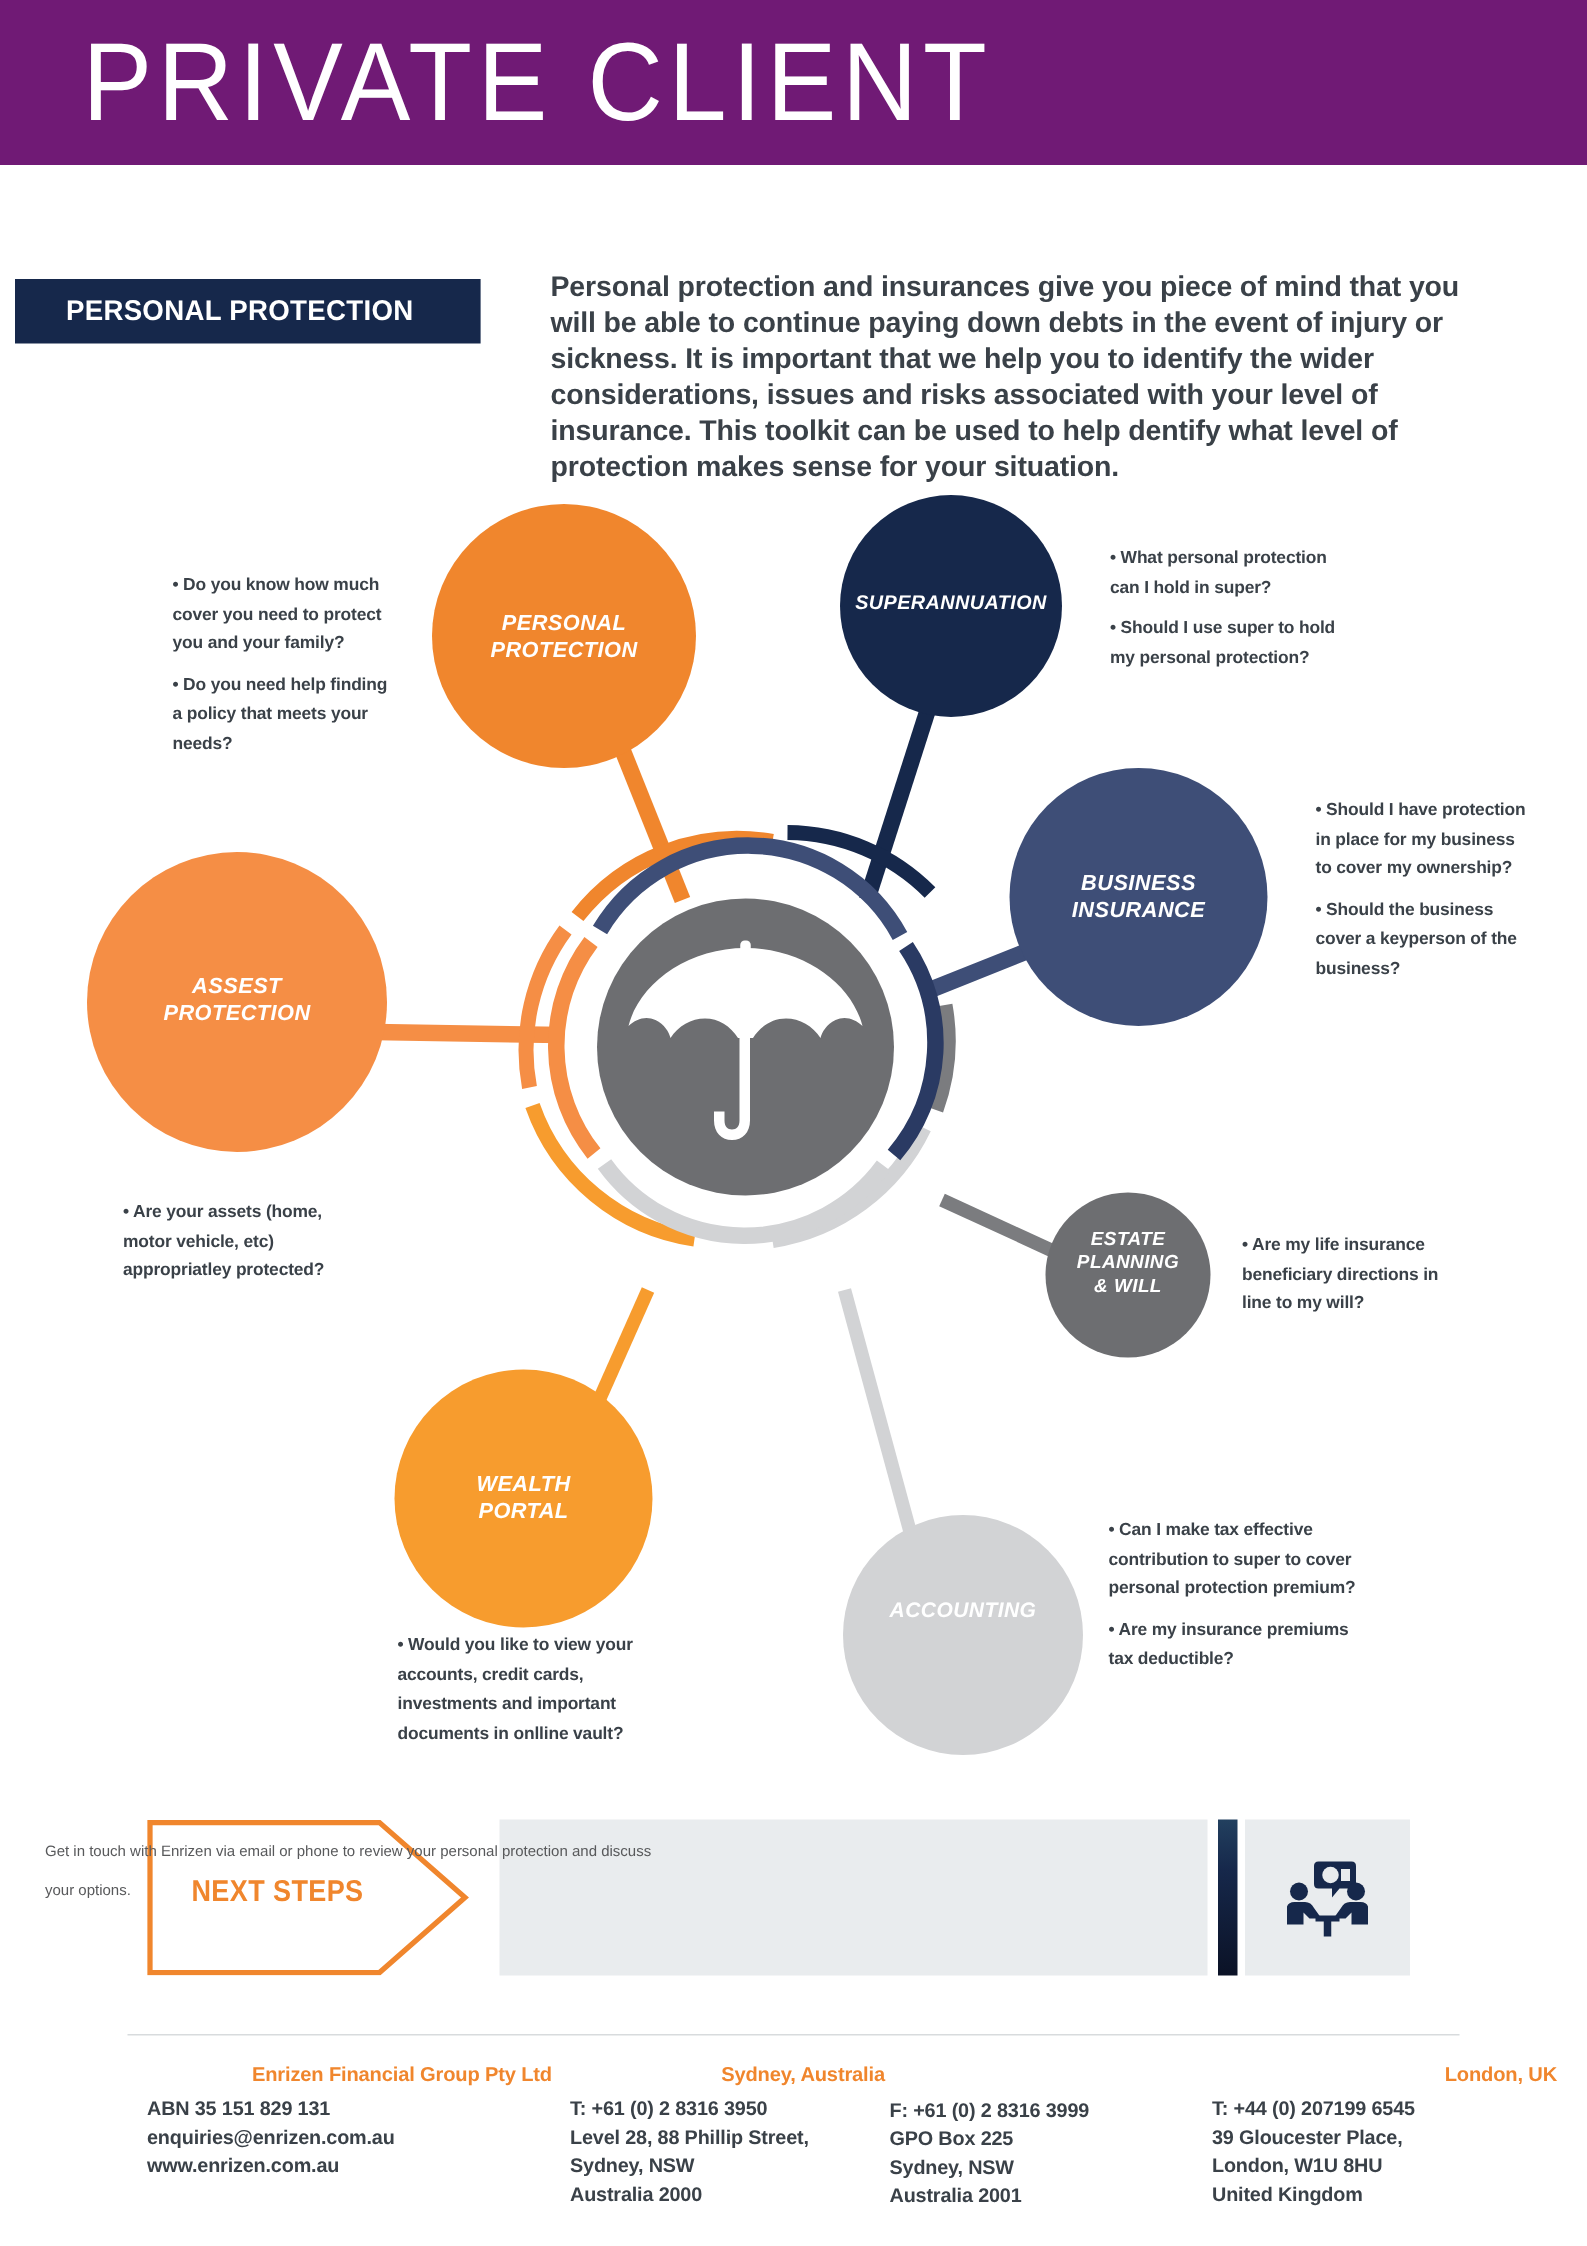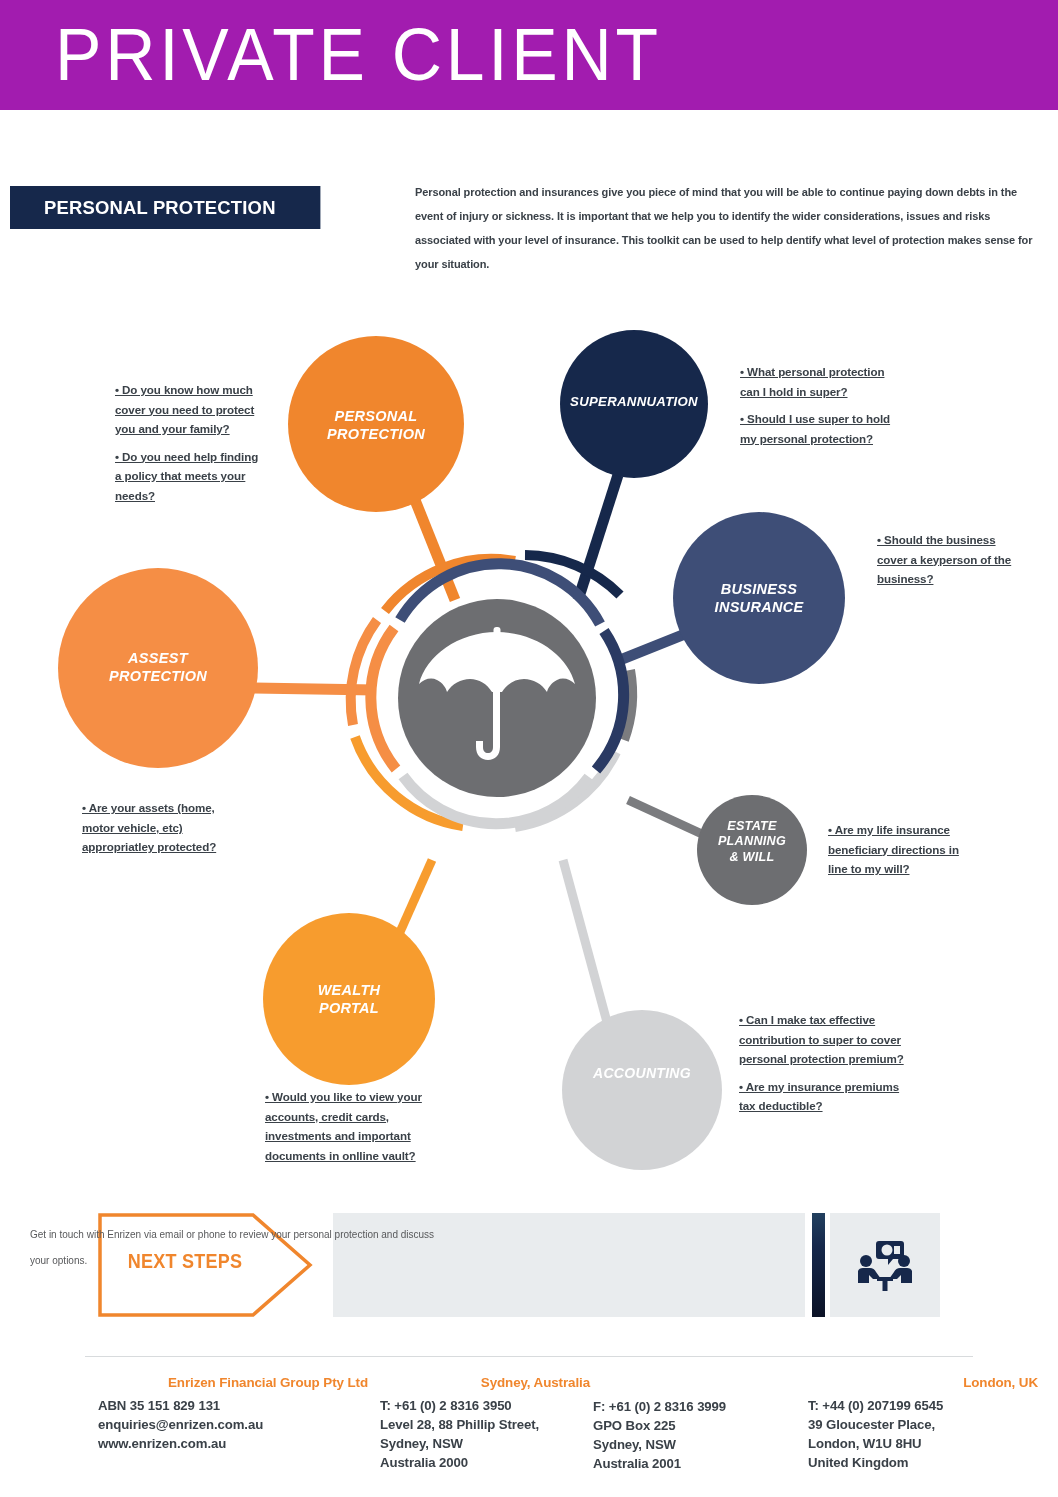--- a/index.html
+++ b/index.html
@@ -7,21 +7,21 @@
     width: 1058px; height: 1497px;
     background: #ffffff;
     font-family: "Liberation Sans", sans-serif;
     overflow: hidden;
   }
   #page { position: relative; width: 1058px; height: 1497px; background:#fff; }
 
   
   .header-band {
     position: absolute; left: 0; top: 0; width: 1058px; height: 110px;
-    background: #a21caf;
+    background: #701a75;
   }
   .header-title {
     position: absolute; left: 55px; top: 12px;
     font-size: 74px; font-weight: 400; letter-spacing: 4px;
     color: #ffffff; line-height: 86px;
     font-family: "Liberation Sans", sans-serif;
     transform: scaleX(0.94); transform-origin: left center;
   }
 
   
@@ -30,41 +30,41 @@
     width: 320px; height: 43px;
     background: #16284B;
     color: #ffffff;
     font-size: 19px; font-weight: 700; letter-spacing: 0.2px;
     display: flex; align-items: center;
     padding-left: 35px;
     transform: scaleX(0.97); transform-origin: left center;
   }
   .intro-text {
     position: absolute; left: 367px; top: 180px; width: 620px;
-    font-size: 11px; font-weight: 600; color: #3A4148;
-    line-height: 24px; letter-spacing: -0.1px; margin-left: 48px;
+    font-size: 19px; font-weight: 600; color: #3A4148;
+    line-height: 24px; letter-spacing: -0.1px;
   }
 
   
   .diagram { position: absolute; left: 0; top: 300px; width: 1058px; height: 890px; }
   .diagram svg { position: absolute; left: 0; top: 0; }
 
   .node-label {
     position: absolute;
     color: #ffffff; font-weight: 700; font-style: italic;
     text-align: center; line-height: 1.22;
     letter-spacing: 0.3px;
     pointer-events: none;
   }
   .callout {
     position: absolute;
     font-size: 11.6px; font-weight: 600; color: #3A4148;
     line-height: 19.5px; letter-spacing: -0.1px;
   }
-  .callout p { margin-bottom: 8px; text-decoration: underline; }
+  .callout p { margin-bottom: 8px; }
   .callout p:last-child { margin-bottom: 0; }
 
   
   .next-steps-wrap { position: absolute; left: 0; top: 1195px; width: 1058px; height: 145px; }
   .ns-arrow { position: absolute; left: 98px; top: 18px; width: 215px; height: 104px; }
   .ns-arrow-text {
     position: absolute; left: 120px; top: 55px; width: 130px;
     text-align: center; color: #F0862D;
     font-size: 20px; font-weight: 700; letter-spacing: 0.3px;
     transform: scaleX(0.9); transform-origin: center;
@@ -224,20 +224,21 @@
       <p>• Do you know how much cover you need to protect you and your family?</p>
       <p>• Do you need help finding a policy that meets your needs?</p>
     </div>
 
     <div class="callout" style="left:740px;top:62px;width:160px;">
       <p>• What personal protection can I hold in super?</p>
       <p>• Should I use super to hold my personal protection?</p>
     </div>
 
     <div class="callout" style="left:877px;top:230px;width:142px;">
+      <p>•  Should I have protection in place for my business to cover my ownership?</p>
       <p>• Should the business cover a keyperson of the business?</p>
     </div>
 
     <div class="callout" style="left:828px;top:520px;width:152px;">
       <p>• Are my life insurance beneficiary directions in line to my will?</p>
     </div>
 
     <div class="callout" style="left:739px;top:710px;width:165px;">
       <p>• Can I make tax effective contribution to super to cover personal protection premium?</p>
       <p>• Are my insurance premiums tax deductible?</p>

